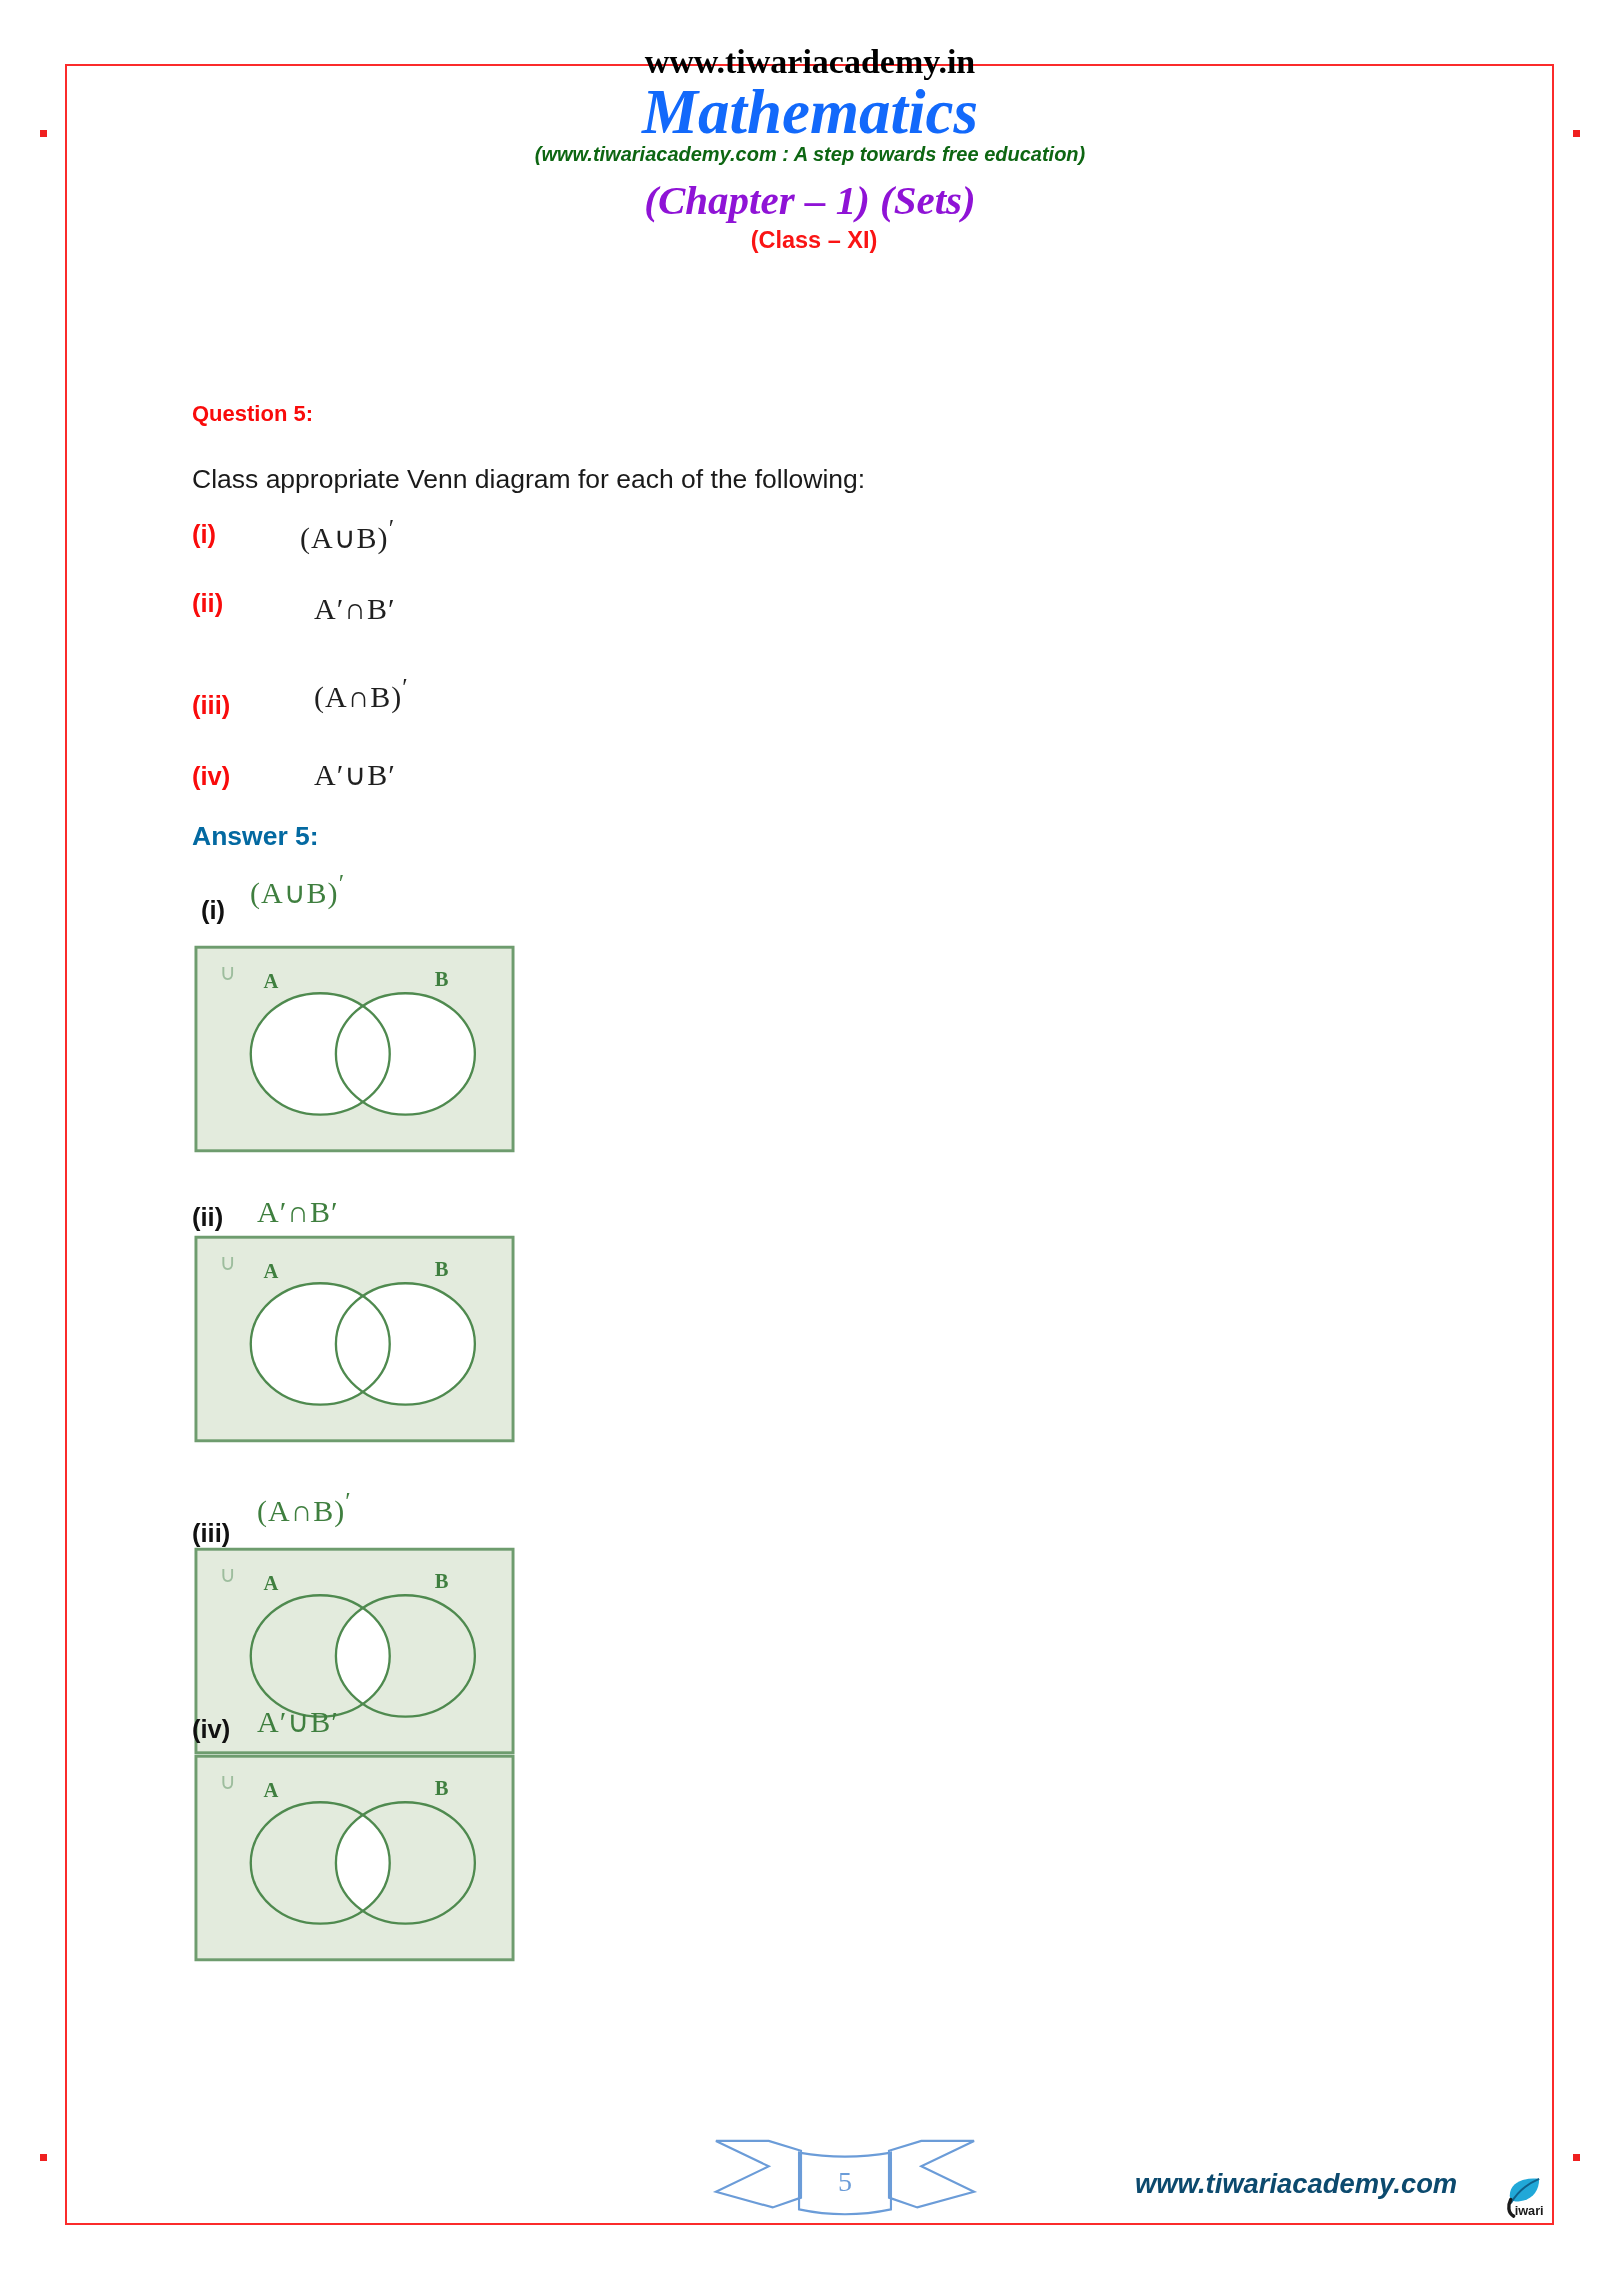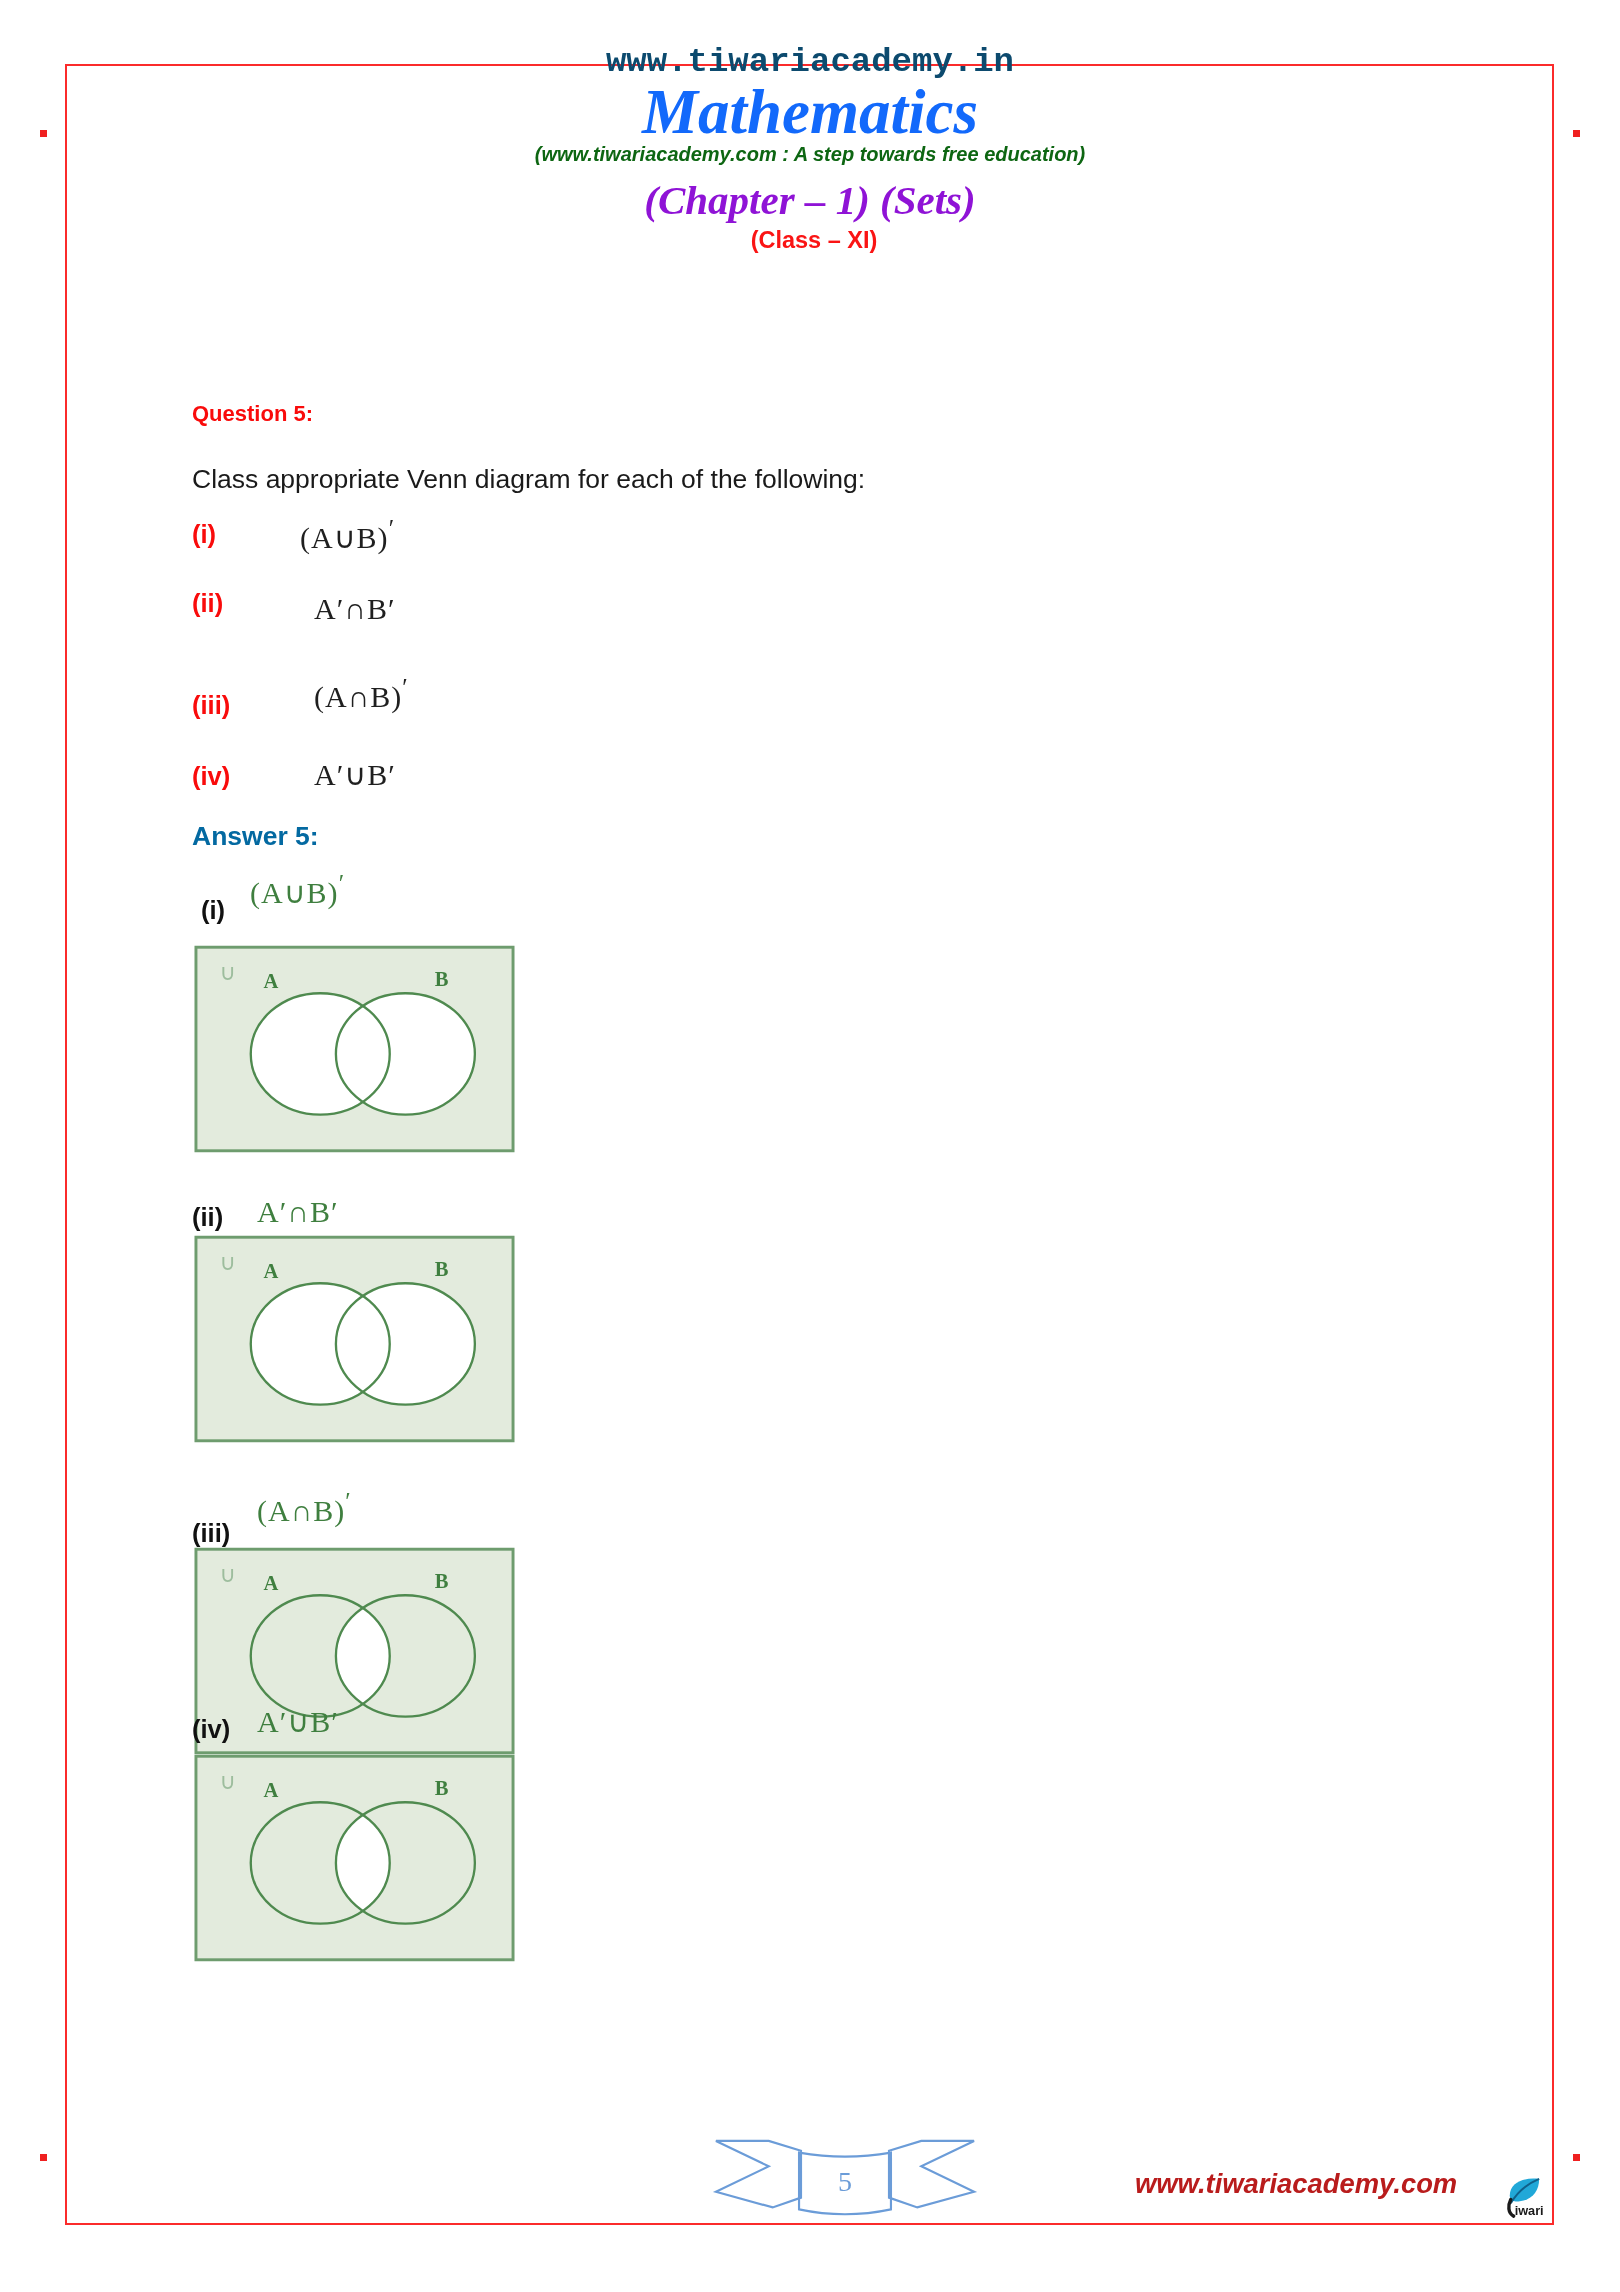--- a/index.html
+++ b/index.html
@@ -38,24 +38,24 @@
   .dot-tr { left: 1573px; top: 130px; }
   .dot-bl { left: 40px;   top: 2154px; }
   .dot-br { left: 1573px; top: 2154px; }
 
   
   .hdr-site {
     position: absolute;
     left: 0; right: 0;
     top: 43px;
     text-align: center;
-    font-family: Liberation Mono, monospace;
+    font-family: Liberation Serif, serif;
     font-weight: bold;
     font-size: 34px;
-    color: #0c4a6e;
+    color: #000000;
     letter-spacing: 0px;
   }
   .hdr-title {
     position: absolute;
     left: 0; right: 0;
     top: 76px;
     text-align: center;
     font-family: "Liberation Serif", serif;
     font-weight: bold;
     font-style: italic;
@@ -187,21 +187,21 @@
     color: #6b9cd8;
   }
   .footer-url {
     position: absolute;
     left: 1135px;
     top: 2168px;
     font-family: "Liberation Sans", sans-serif;
     font-style: italic;
     font-weight: bold;
     font-size: 27.4px;
-    color: #b91c1c;
+    color: #0c4a6e;
   }
   .footer-logo {
     position: absolute;
     left: 1498px;
     top: 2174px;
     width: 49px;
     height: 47px;
   }
 </style>
 </head>

